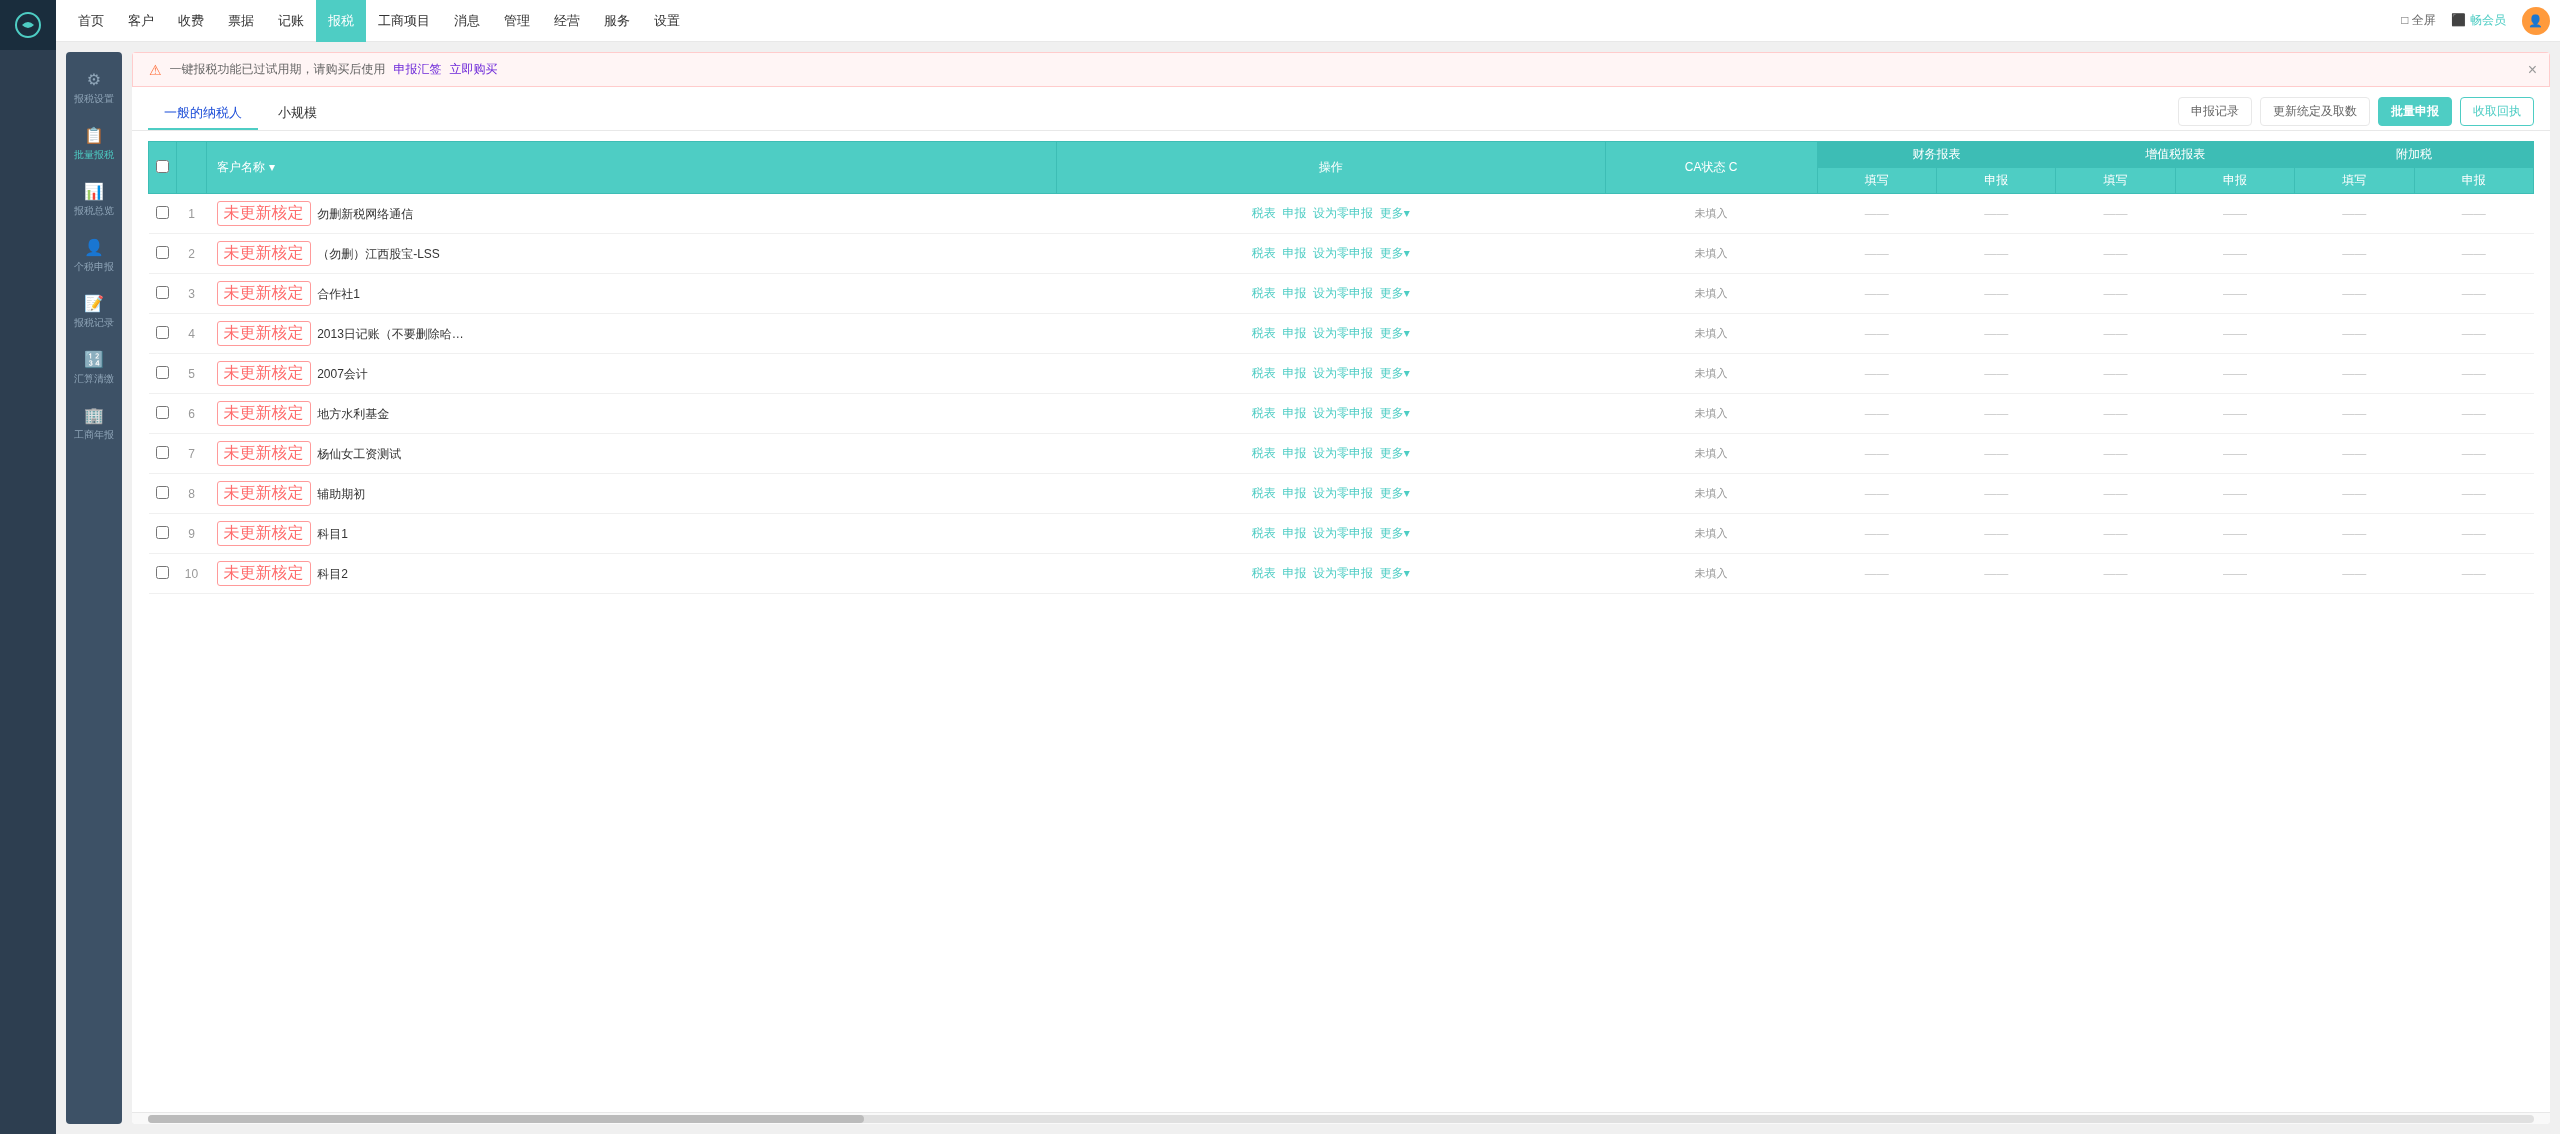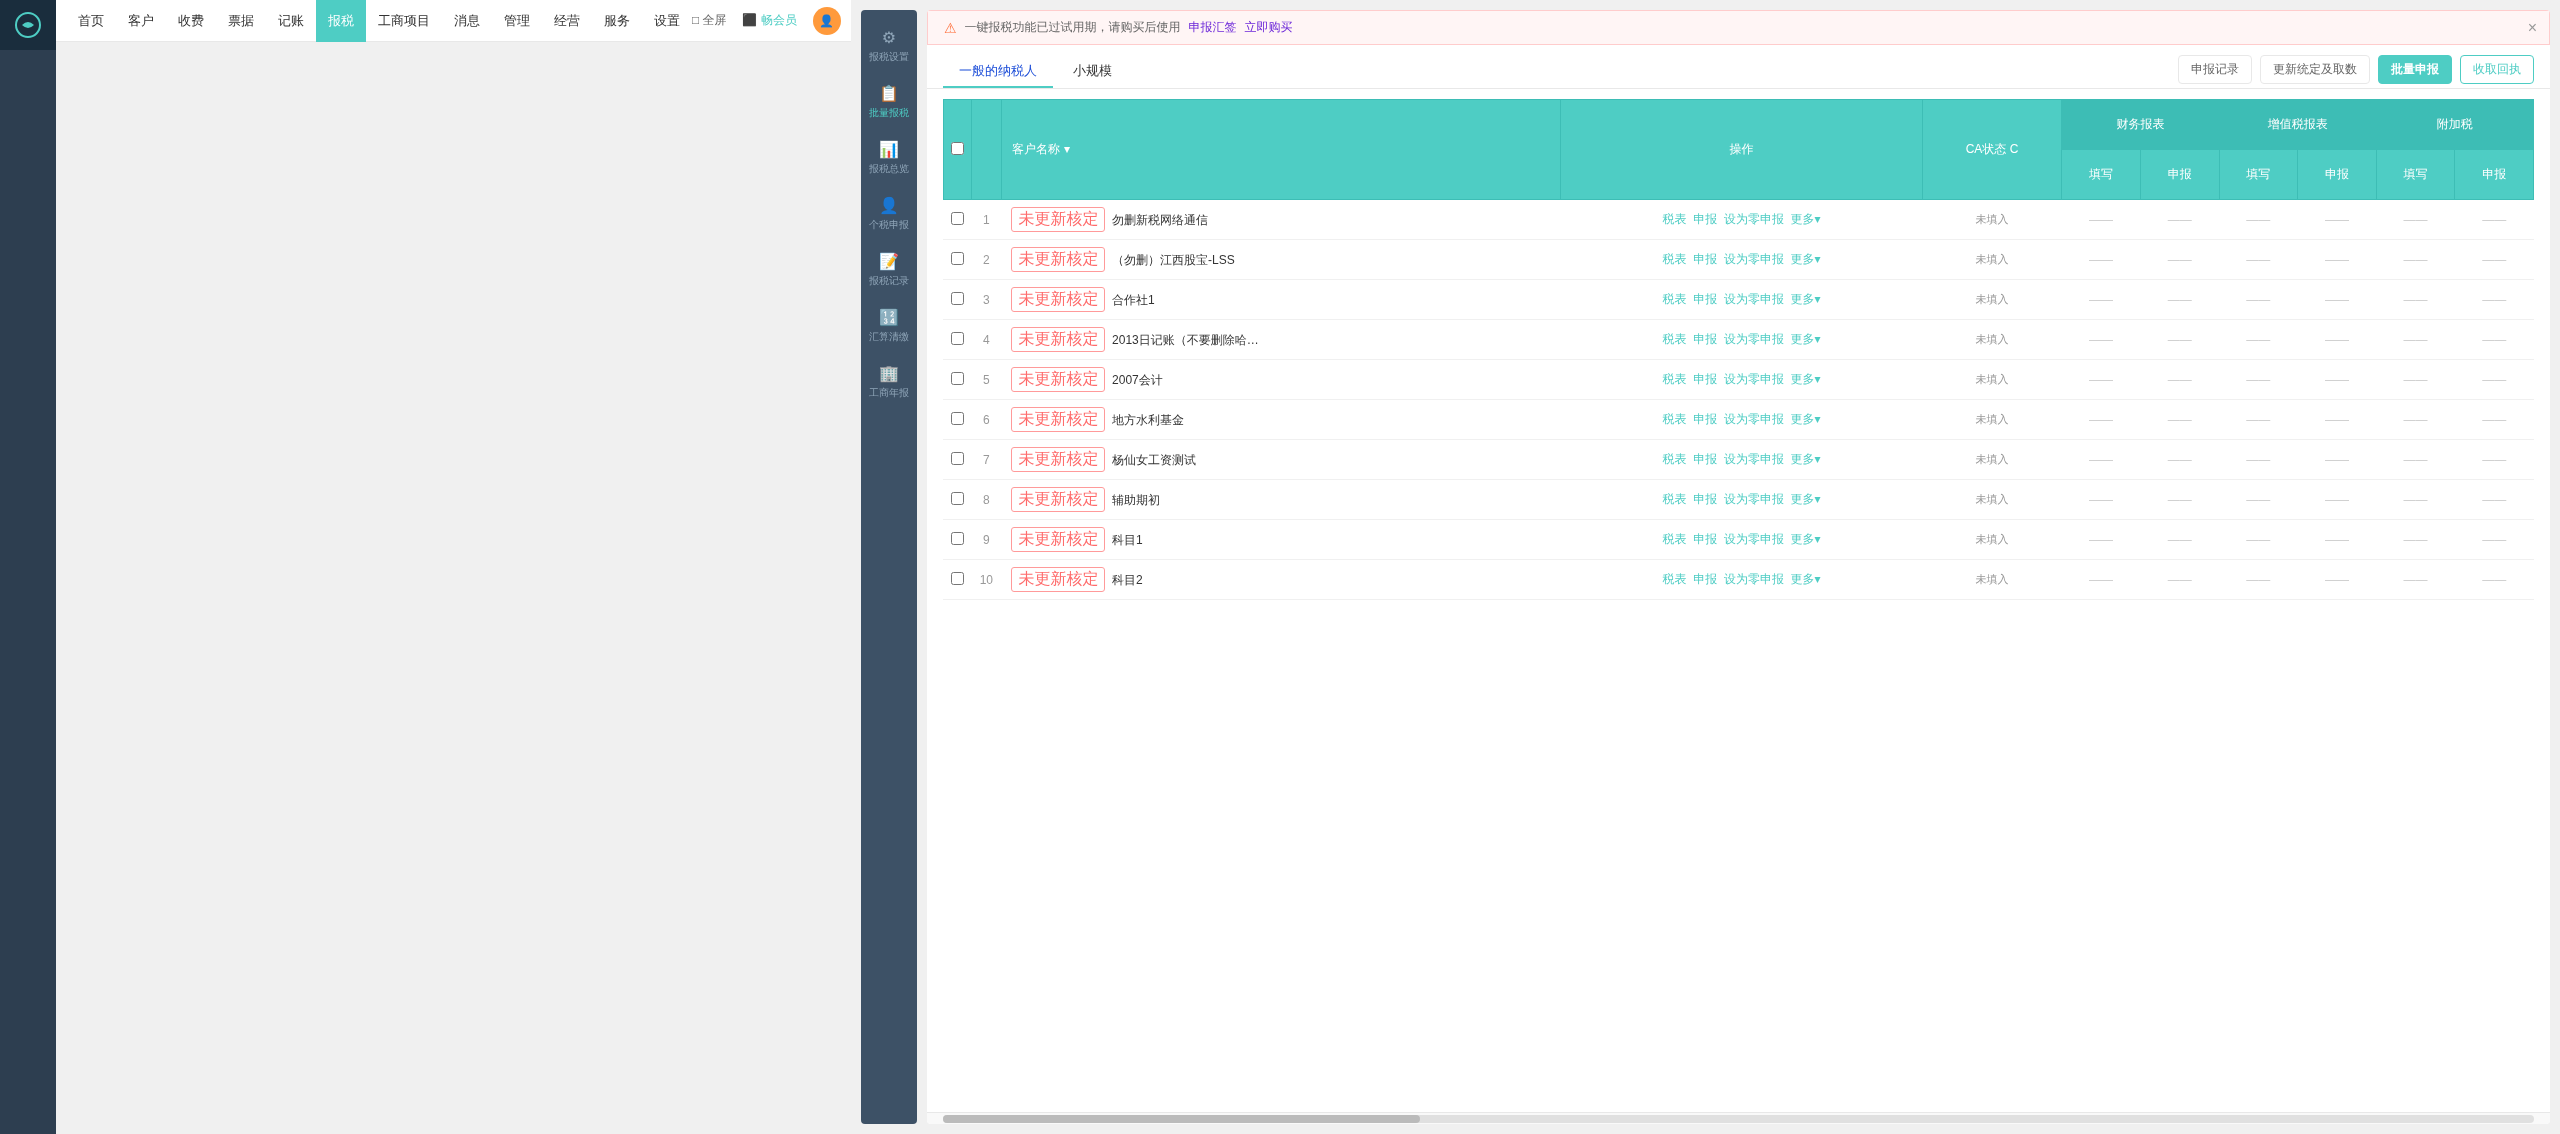--- a/index.html
+++ b/index.html
@@ -24,21 +24,21 @@
       align-items: center;
       justify-content: center;
       background: #1a2d3d;
     }
     .sidebar-logo svg { width: 28px; height: 28px; }
 
     
     .main-container {
       flex: 1;
       display: flex;
-      flex-direction: row;
+      flex-direction: column;
       overflow: hidden;
       justify-content: flex-end;
     }
     .top-nav {
       background: #fff;
       height: 42px;
       display: flex;
       align-items: center;
       padding: 0 10px;
       border-bottom: 1px solid #e8e8e8;
@@ -269,21 +269,21 @@
       padding: 10px 16px;
     }
     table {
       width: 100%;
       border-collapse: collapse;
       font-size: 12px;
     }
     thead tr th {
       background: #4ecdc4;
       color: #fff;
-      padding: 16px 6px;
+      padding: 4px 6px;
       text-align: center;
       font-weight: normal;
       border: 1px solid #3dbdb5;
       white-space: nowrap;
     }
     thead tr th.name-col {
       text-align: left;
       padding-left: 10px;
     }
     tbody tr td {

